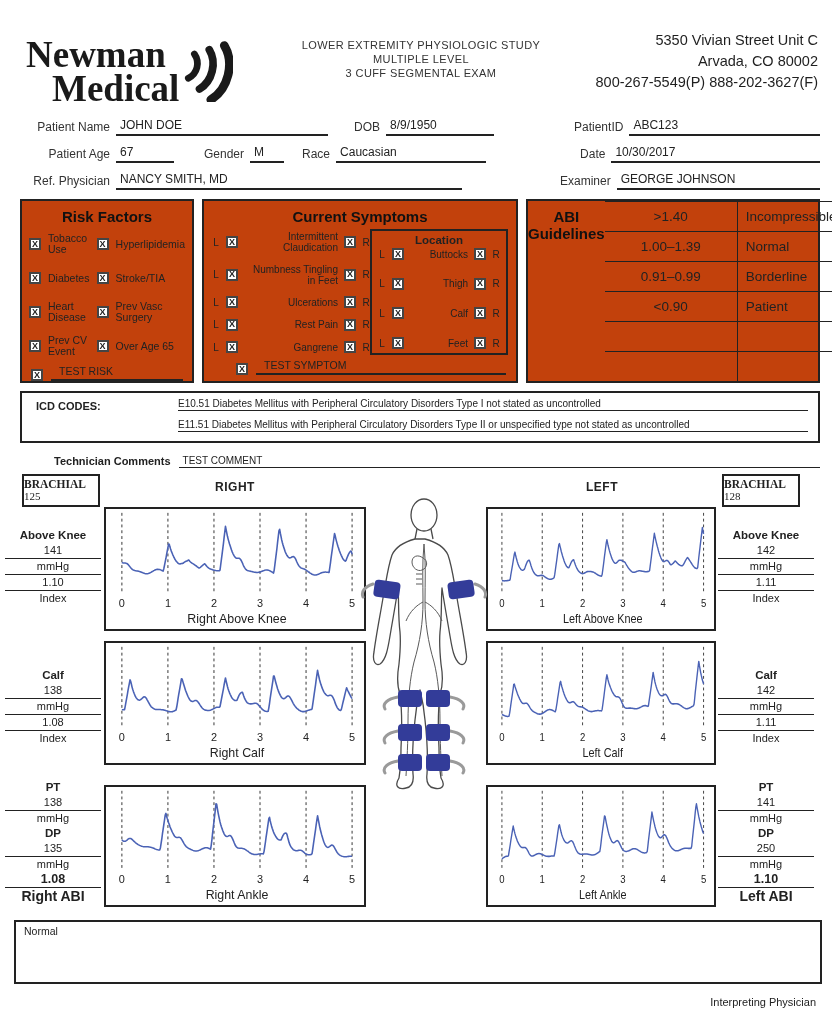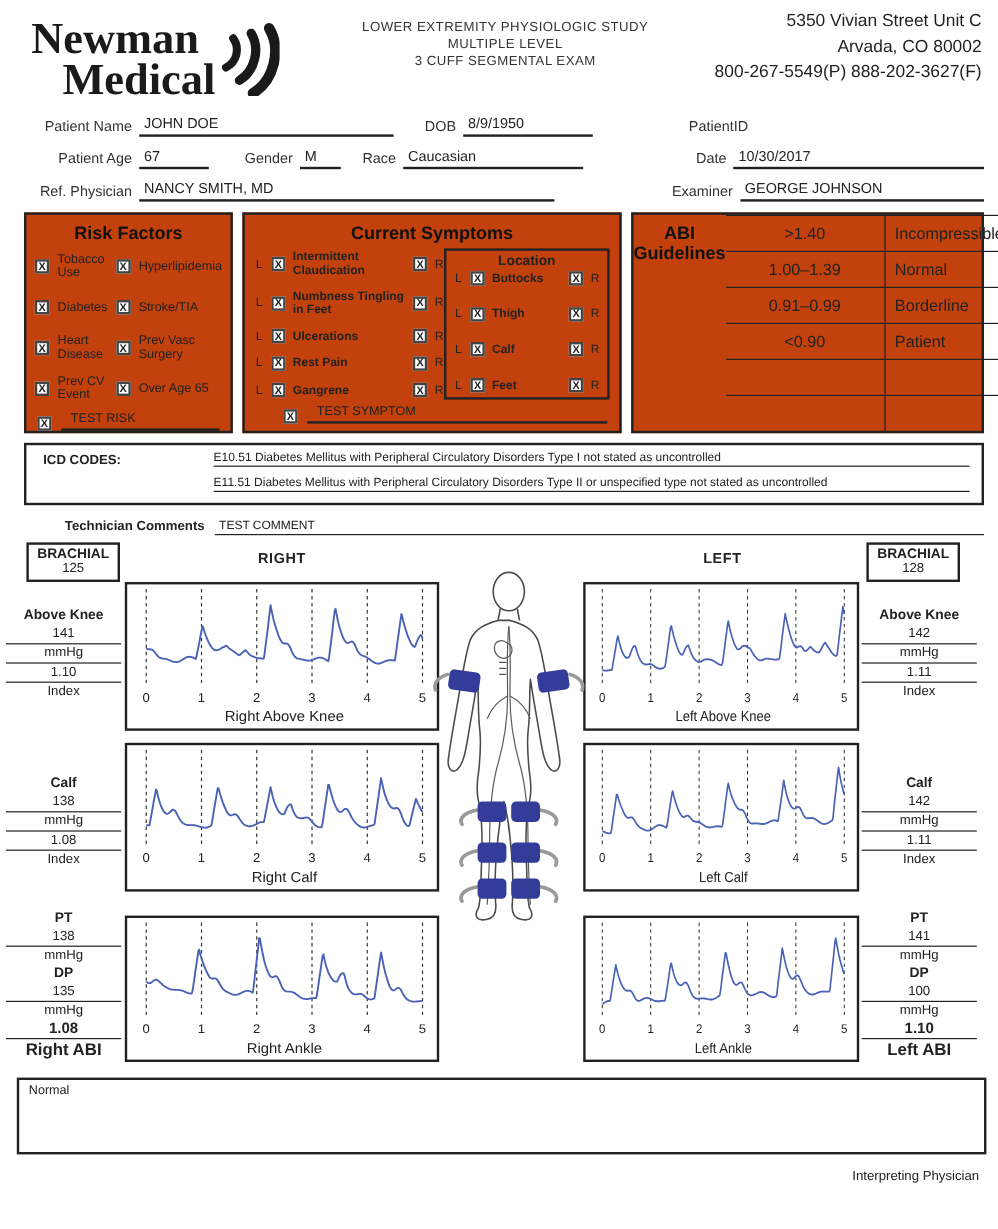--- a/index.html
+++ b/index.html
@@ -1,21 +1,21 @@
 <!DOCTYPE html>
 <html><head>
 <meta charset="utf-8">
 <style>
   * { margin:0; padding:0; box-sizing:border-box; }
   html,body { background:#fff; }
   .page { width:832px; height:1024px; background:#fff; color:#222;
           font-family:"Liberation Sans", sans-serif; overflow:hidden; position:relative; }
 
   
-  .hdr { display:flex; padding:4px 14px 0 26px; }
+  .hdr { display:flex; padding:26px 14px 0 26px; }
   .logo { display:flex; align-items:flex-start; width:250px; padding-top:12px; }
   .logo-text { font-family:"Liberation Serif", serif; font-weight:700; font-size:37px; line-height:0.92; color:#1a1a1a; }
   .logo-l2 { padding-left:26px; }
   .logo-wave { width:52px; height:62px; margin-left:2px; margin-top:2px; }
   .study-title { width:290px; text-align:center; font-size:11px; line-height:14px; letter-spacing:.4px; color:#333; padding-top:12px; }
   .clinic { flex:1; text-align:right; font-size:14.5px; line-height:21px; color:#1f1f1f; padding-top:4px; }
 
   
   .pat { margin:12px 12px 0 20px; font-size:12px; }
   .prow { display:flex; align-items:flex-end; margin-bottom:9px; }
@@ -33,21 +33,21 @@
   .risk { width:206px; padding:2px 7px 4px; display:flex; flex-direction:column; }
   .risk-grid { display:grid; grid-template-columns:1fr 1fr; row-gap:0; flex:1; }
   .check-item { display:flex; align-items:center; gap:7px; font-size:10.5px; line-height:11px; min-height:34px; }
   .custom-row { display:flex; align-items:flex-end; gap:8px; font-size:10.5px; padding:2px 2px 6px 2px; }
   .custom-line { flex:1; border-bottom:2px solid #222; padding:0 0 2px 8px; }
   
   .sym { flex:1; padding:2px 8px 4px; position:relative; display:flex; flex-direction:column; }
   .sym-cols { display:flex; flex:1; }
   .sym-left { width:158px; display:flex; flex-direction:column; justify-content:space-between; padding:4px 0 2px; }
   .sym-row { display:flex; align-items:center; gap:6px; font-size:10px; }
-  .sym-label { flex:1; text-align:left; line-height:11px;font-weight:bold; }
+  .sym-label { flex:1; text-align:right; line-height:11px; }
   .lr { width:8px; text-align:center; font-size:10px; }
   .loc-box { border:2px solid #222; width:138px; margin-left:auto; margin-top:2px; height:126px; padding:1px 6px 4px; display:flex; flex-direction:column; }
   .loc-title { text-align:center; font-weight:700; font-size:11.5px; padding:2px 0; }
   .loc-rows { display:flex; flex-direction:column; justify-content:space-between; flex:1; }
   .sym-custom { margin:2px 0 4px 22px; }
   
   .abi { width:294px; display:flex; flex-direction:row; }
   .abi-rows { flex:1; display:flex; flex-direction:column; }
   .abi-row { display:grid; grid-template-columns:132px 1fr; border-top:1.6px solid #222; flex:1; }
   .abi-range { text-align:center; font-size:13.5px; display:flex; align-items:center; justify-content:center; }
@@ -57,21 +57,21 @@
   .icd { display:flex; border:2px solid #222; margin:8px 12px 0 20px; padding:5px 10px 1px 14px; }
   .icd-label { font-weight:700; font-size:11px; width:142px; padding-top:2px; }
   .icd-lines { flex:1; }
   .icd-line { font-size:10px; border-bottom:1.6px solid #222; margin-bottom:8px; padding-bottom:1px; color:#222; }
   .tech { display:flex; margin:12px 12px 0 54px; }
   .tech-label { font-weight:700; font-size:11px; white-space:nowrap; }
   .tech-val { flex:1; border-bottom:1.6px solid #222; font-size:10px; margin-left:8px; padding:0 0 1px 4px; }
 
   
   .study { position:relative; height:438px; margin-top:6px; }
-  .brach { position:absolute; border:2px solid #222; width:78px; text-align:center; padding:2px 0 3px; }
+  .brach { position:absolute; border:2px solid #222; width:78px; padding:2px 0 3px;font-family:Liberation Serif, serif; }
   .brach .bl { font-weight:700; font-size:11.5px; }
   .brach .bv { font-size:11px; }
   .b-right { left:22px; top:0; }
   .b-left { left:722px; top:0; }
   .colhdr { position:absolute; top:6px; font-weight:700; font-size:12px; letter-spacing:.5px; text-align:center; }
   .h-right { left:104px; width:262px; }
   .h-left { left:487px; width:230px; }
 
   .meas { position:absolute; width:96px; text-align:center; font-size:11px; line-height:15px; }
   .m-rside { left:5px; }
@@ -134,20 +134,21 @@
 
   <div class="pat">
     <div class="prow">
       <span class="flabel" style="width:96px;text-align:right;">Patient Name</span>
       <span class="fval" style="width:212px;">JOHN DOE</span>
       <span class="sp" style="width:26px;"></span>
       <span class="flabel">DOB</span>
       <span class="fval" style="width:108px;">8/9/1950</span>
       <span class="sp" style="width:80px;"></span>
       <span class="flabel">PatientID</span>
+      <span class="fval" style="flex:1;">ABC123</span>
     </div>
     <div class="prow">
       <span class="flabel" style="width:96px;text-align:right;">Patient Age</span>
       <span class="fval" style="width:58px;">67</span>
       <span class="sp" style="width:30px;"></span>
       <span class="flabel">Gender</span>
       <span class="fval" style="width:34px;">M</span>
       <span class="sp" style="width:18px;"></span>
       <span class="flabel">Race</span>
       <span class="fval" style="width:150px;">Caucasian</span>
@@ -380,21 +381,21 @@
       <span class="mline">142</span>
       <span class="mline">mmHg</span>
       <span class="mline">1.11</span>
       <span>Index</span>
     </div>
     <div class="meas m-lside t-ankle">
       <div class="mt">PT</div>
       <span class="mline">141</span>
       <span>mmHg</span>
       <div class="mt">DP</div>
-      <span class="mline">100</span>
+      <span class="mline">250</span>
       <span>mmHg</span>
       <span class="mline abiv">1.10</span>
       <div class="abil">Left ABI</div>
     </div>
 
     <div class="chart c-rak">
         <svg viewBox="0 0 260 124" preserveAspectRatio="none">
           <line x1="16" y1="4" x2="16" y2="88" stroke="#333" stroke-width="1" stroke-dasharray="3,3"></line>
           <text x="16" y="101" text-anchor="middle" font-size="11" fill="#222" font-family="Liberation Sans, sans-serif">0</text>
           <line x1="62.4" y1="4" x2="62.4" y2="88" stroke="#333" stroke-width="1" stroke-dasharray="3,3"></line>

